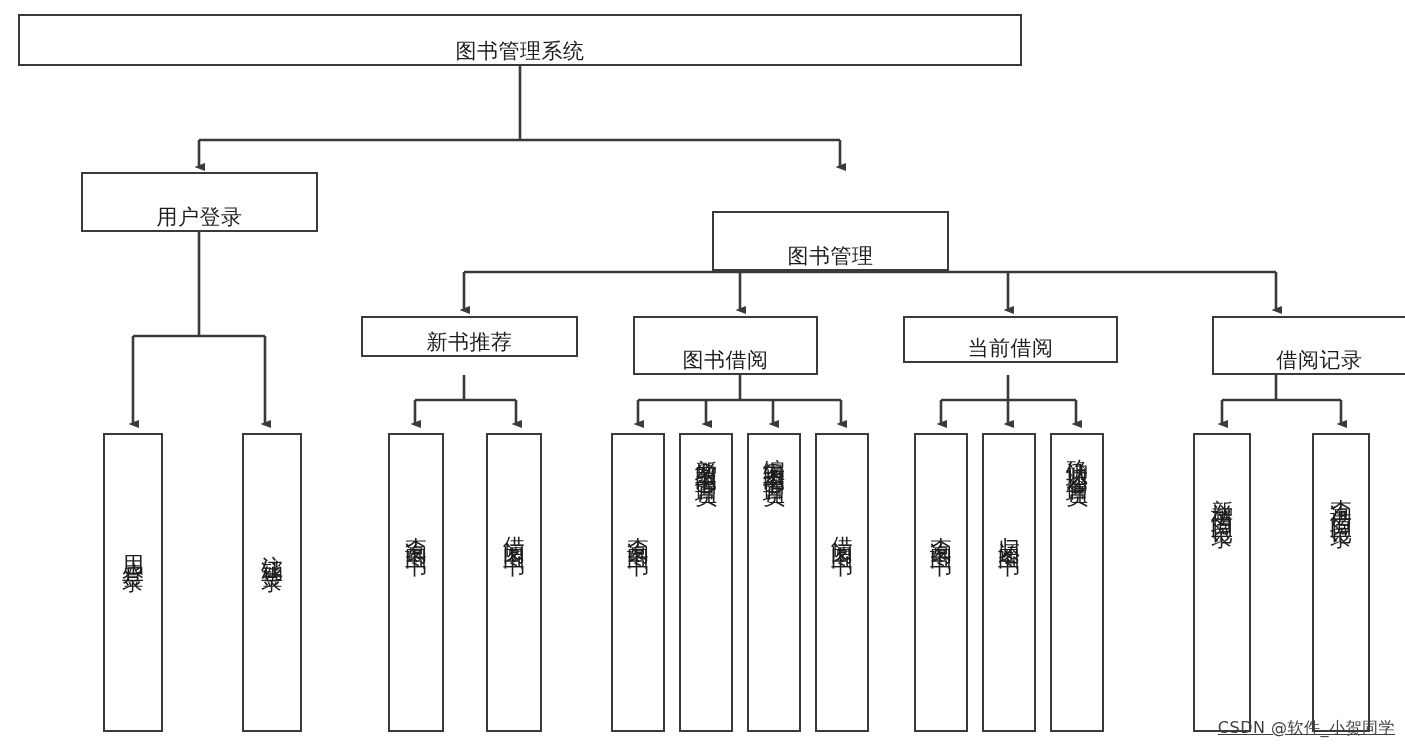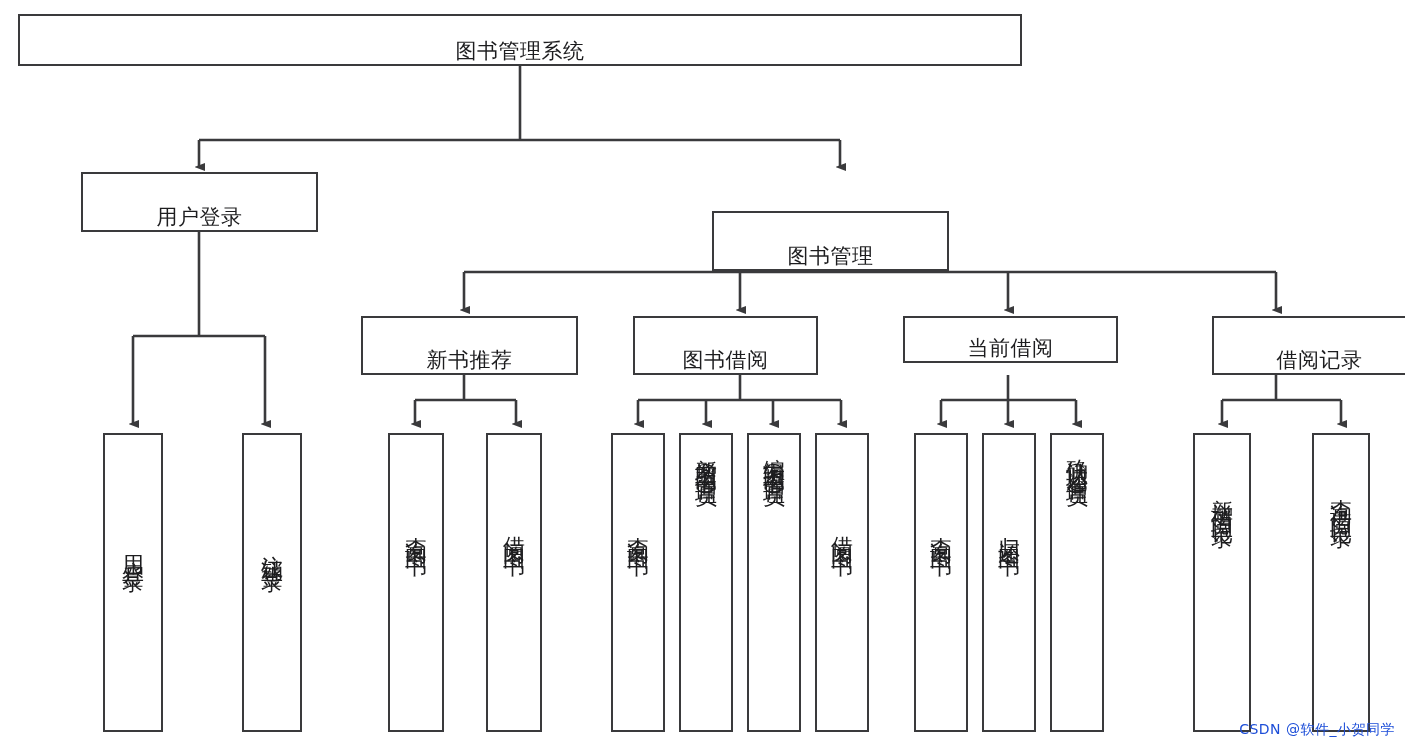--- a/index.html
+++ b/index.html
@@ -69,26 +69,27 @@
   .node.vert.midlow .label {
     padding-top: 78px;
   }
   .node.vert.low .label {
     padding-top: 96px;
   }
   #watermark {
     position: absolute;
     right: 10px;
     bottom: 8px;
-    font-size: 14px;
-    color: #1d4ed8;
+    font-size: 16px;
+    color: #404040;
     letter-spacing: 0.5px;
     z-index: 6;
     white-space: nowrap;
     font-family: "DejaVu Sans", "Liberation Sans", sans-serif;
+    text-decoration: underline;
   }
 </style>
 </head>
 <body>
 
 <div id="canvas">
 
   <svg id="wires" viewBox="0 0 1405 747">
     <defs>
       <marker id="arrow" markerWidth="10" markerHeight="10" refX="4" refY="6" orient="auto" markerUnits="userSpaceOnUse">
@@ -145,21 +146,21 @@
   </div>
 
   <div class="node horiz" style="left:81px; top:172px; width:237px; height:60px;">
     <span class="label">用户登录</span>
   </div>
 
   <div class="node horiz" style="left:712px; top:187px; width:237px; height:60px;margin-top:24px;">
     <span class="label">图书管理</span>
   </div>
 
-  <div class="node horiz" style="left:361px; top:316px; width:217px; height:59px;">
+  <div class="node horiz" style="left:361px; top:316px; width:217px; height:41px;">
     <span class="label">新书推荐</span>
   </div>
 
   <div class="node horiz" style="left:633px; top:316px; width:185px; height:59px;">
     <span class="label">图书借阅</span>
   </div>
 
   <div class="node horiz" style="left:903px; top:316px; width:215px; height:47px;">
     <span class="label">当前借阅</span>
   </div>

